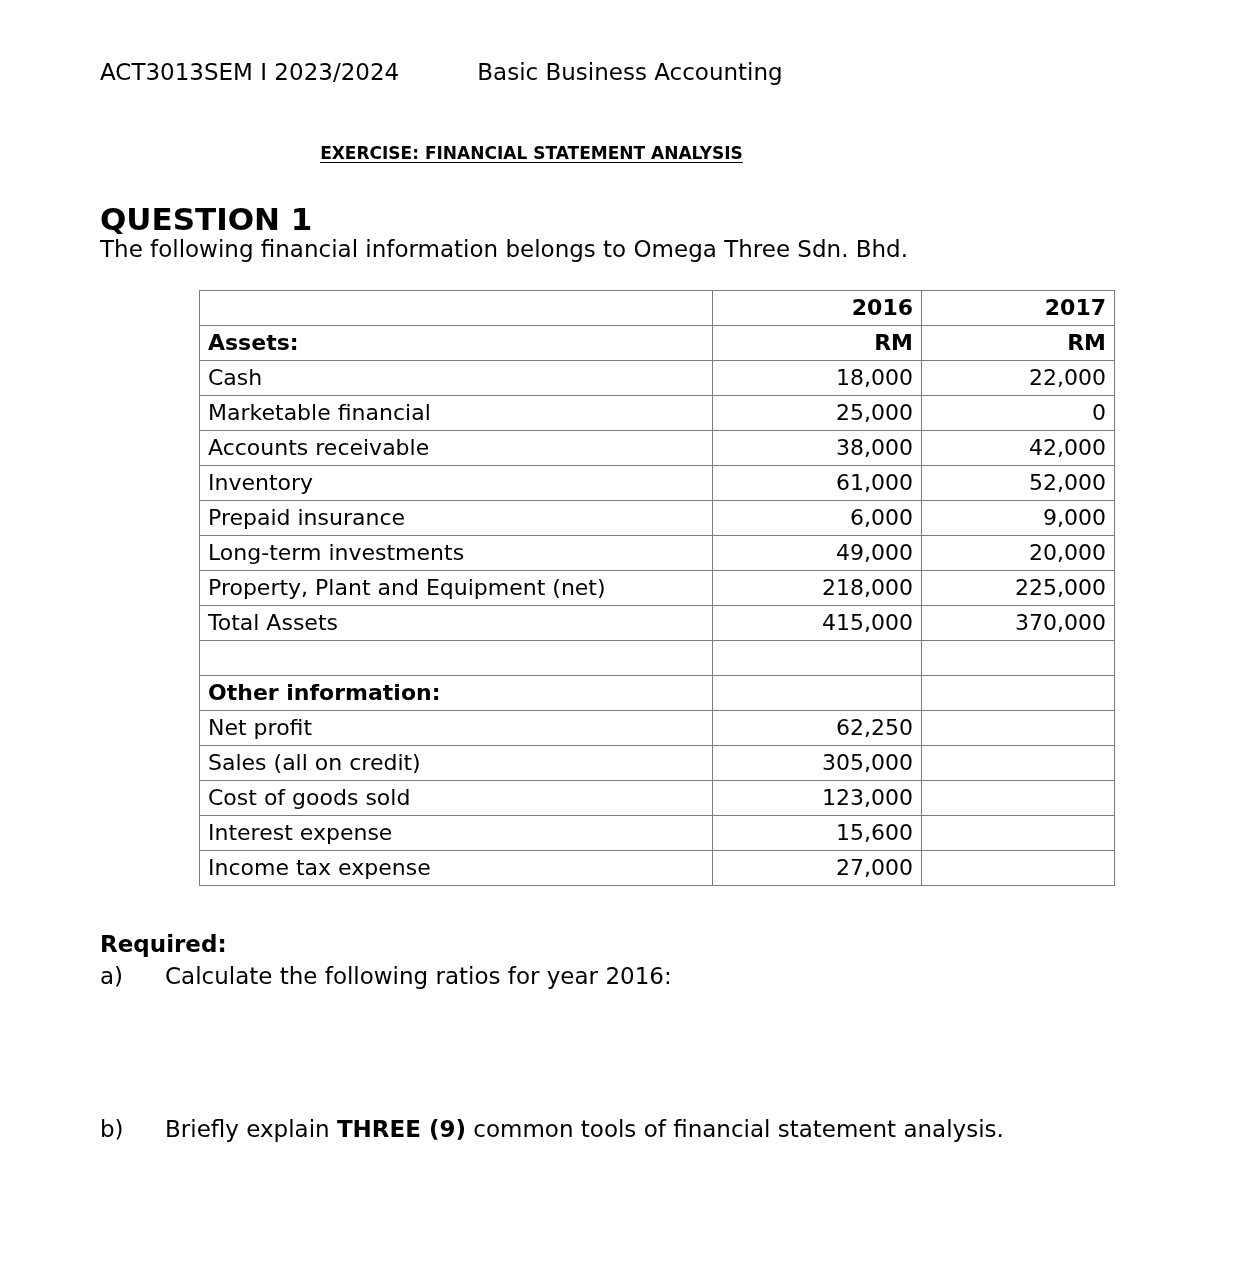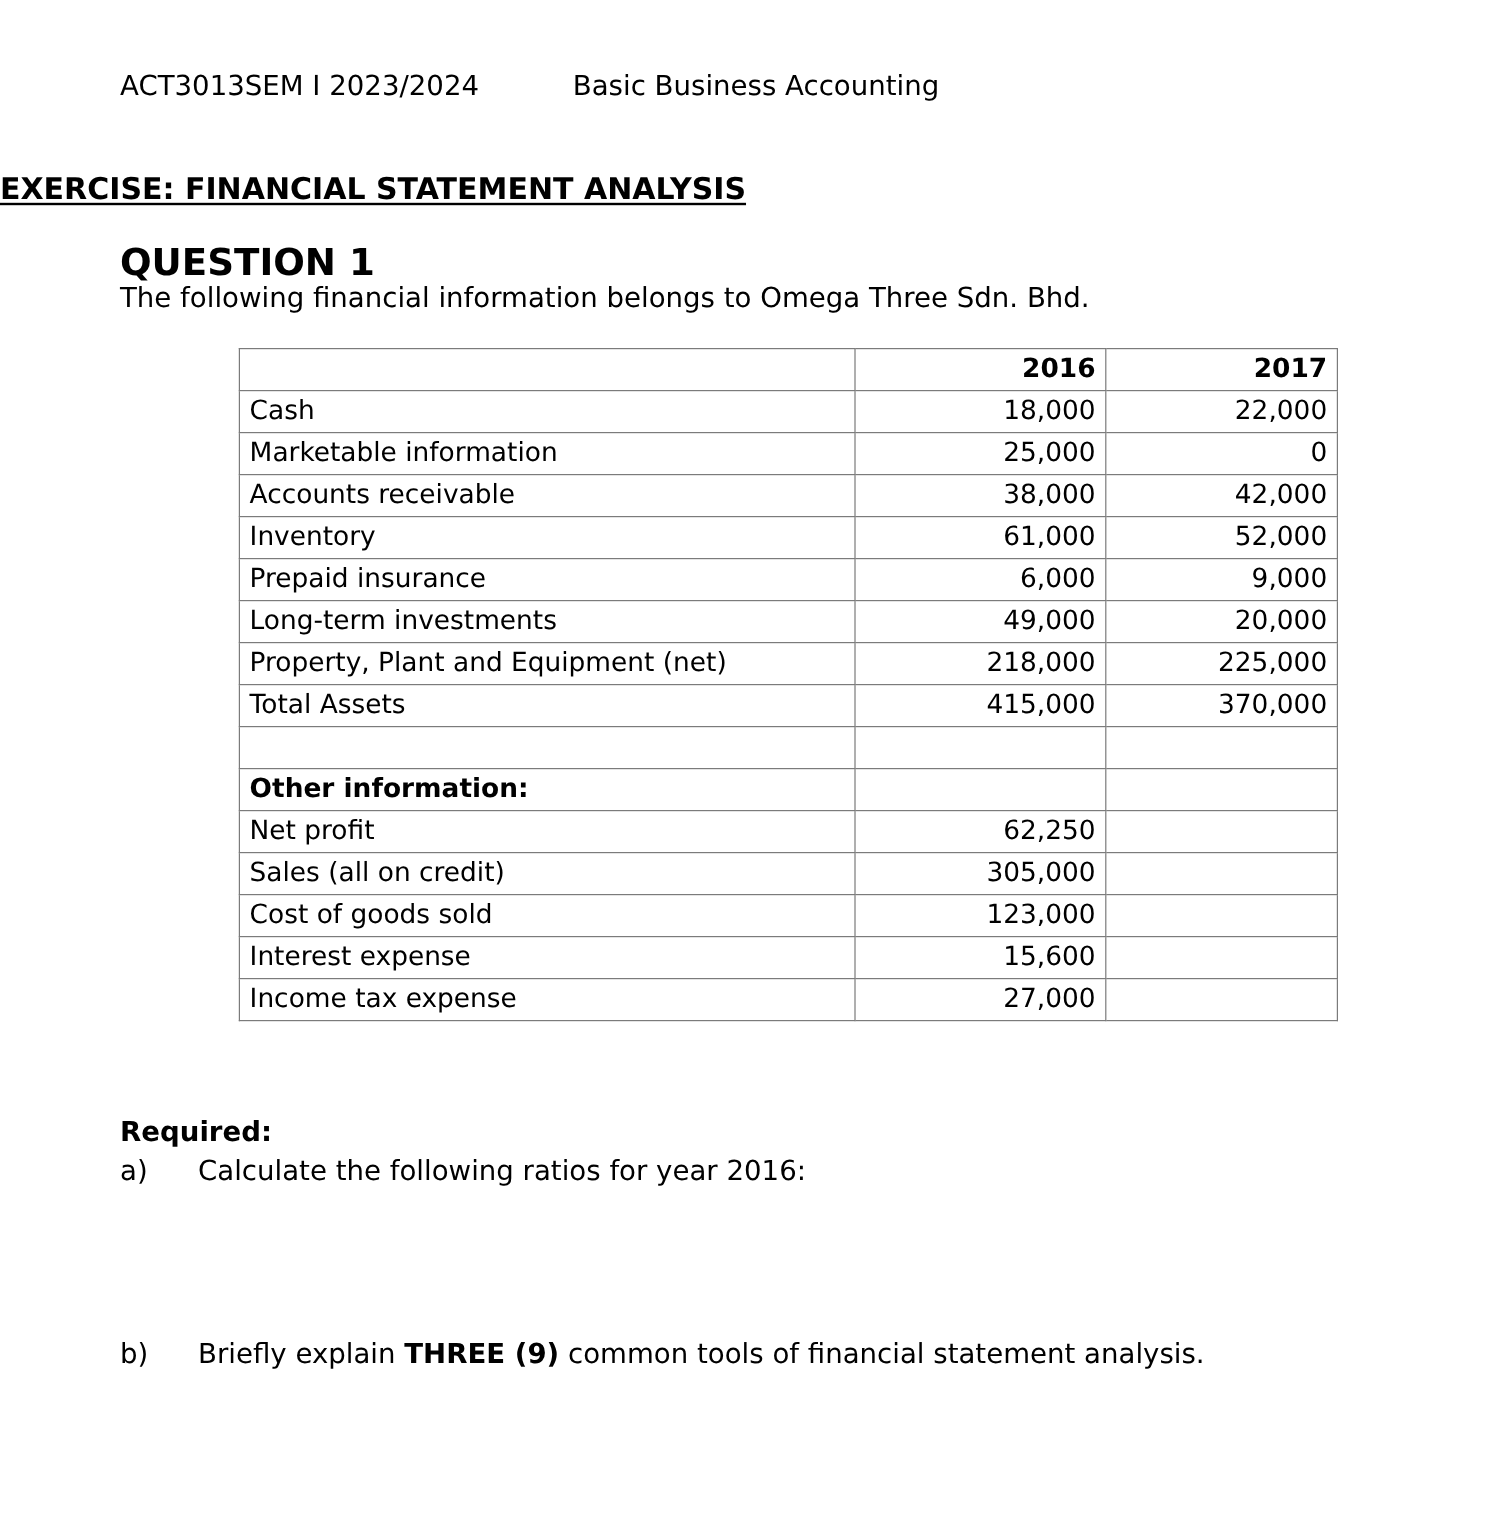--- a/index.html
+++ b/index.html
@@ -42,22 +42,22 @@
   }
   .doc-header .left  { position: relative; z-index: 2; }
   .doc-header .right { position: relative; z-index: 2; }
 
   
   .exercise-title {
     position: absolute;
     left: 0;
     top: 143px;
     width: 1063px;
-    text-align: left;
-    font-size: 25px;
+    text-align: center;
+    font-size: 17px;
     font-weight: bold;
     text-decoration: underline;
     text-underline-offset: 3px;
   }
 
   
   .question-label {
     position: absolute;
     left: 100px;
     top: 205px;
@@ -165,29 +165,34 @@
 
   <table class="fin-table">
     <tbody>
 
       <tr>
         <td class="c-label"></td>
         <td class="c-y1 bold">2016</td>
         <td class="c-y2 bold">2017</td>
       </tr>
 
+      <tr>
+        <td class="c-label bold">Assets:</td>
+        <td class="c-y1 bold">RM</td>
+        <td class="c-y2 bold">RM</td>
+      </tr>
 
       <tr>
         <td class="c-label">Cash</td>
         <td class="c-y1">18,000</td>
         <td class="c-y2">22,000</td>
       </tr>
 
       <tr>
-        <td class="c-label">Marketable information</td>
+        <td class="c-label">Marketable financial</td>
         <td class="c-y1">25,000</td>
         <td class="c-y2">0</td>
       </tr>
 
       <tr>
         <td class="c-label">Accounts receivable</td>
         <td class="c-y1">38,000</td>
         <td class="c-y2">42,000</td>
       </tr>
 

